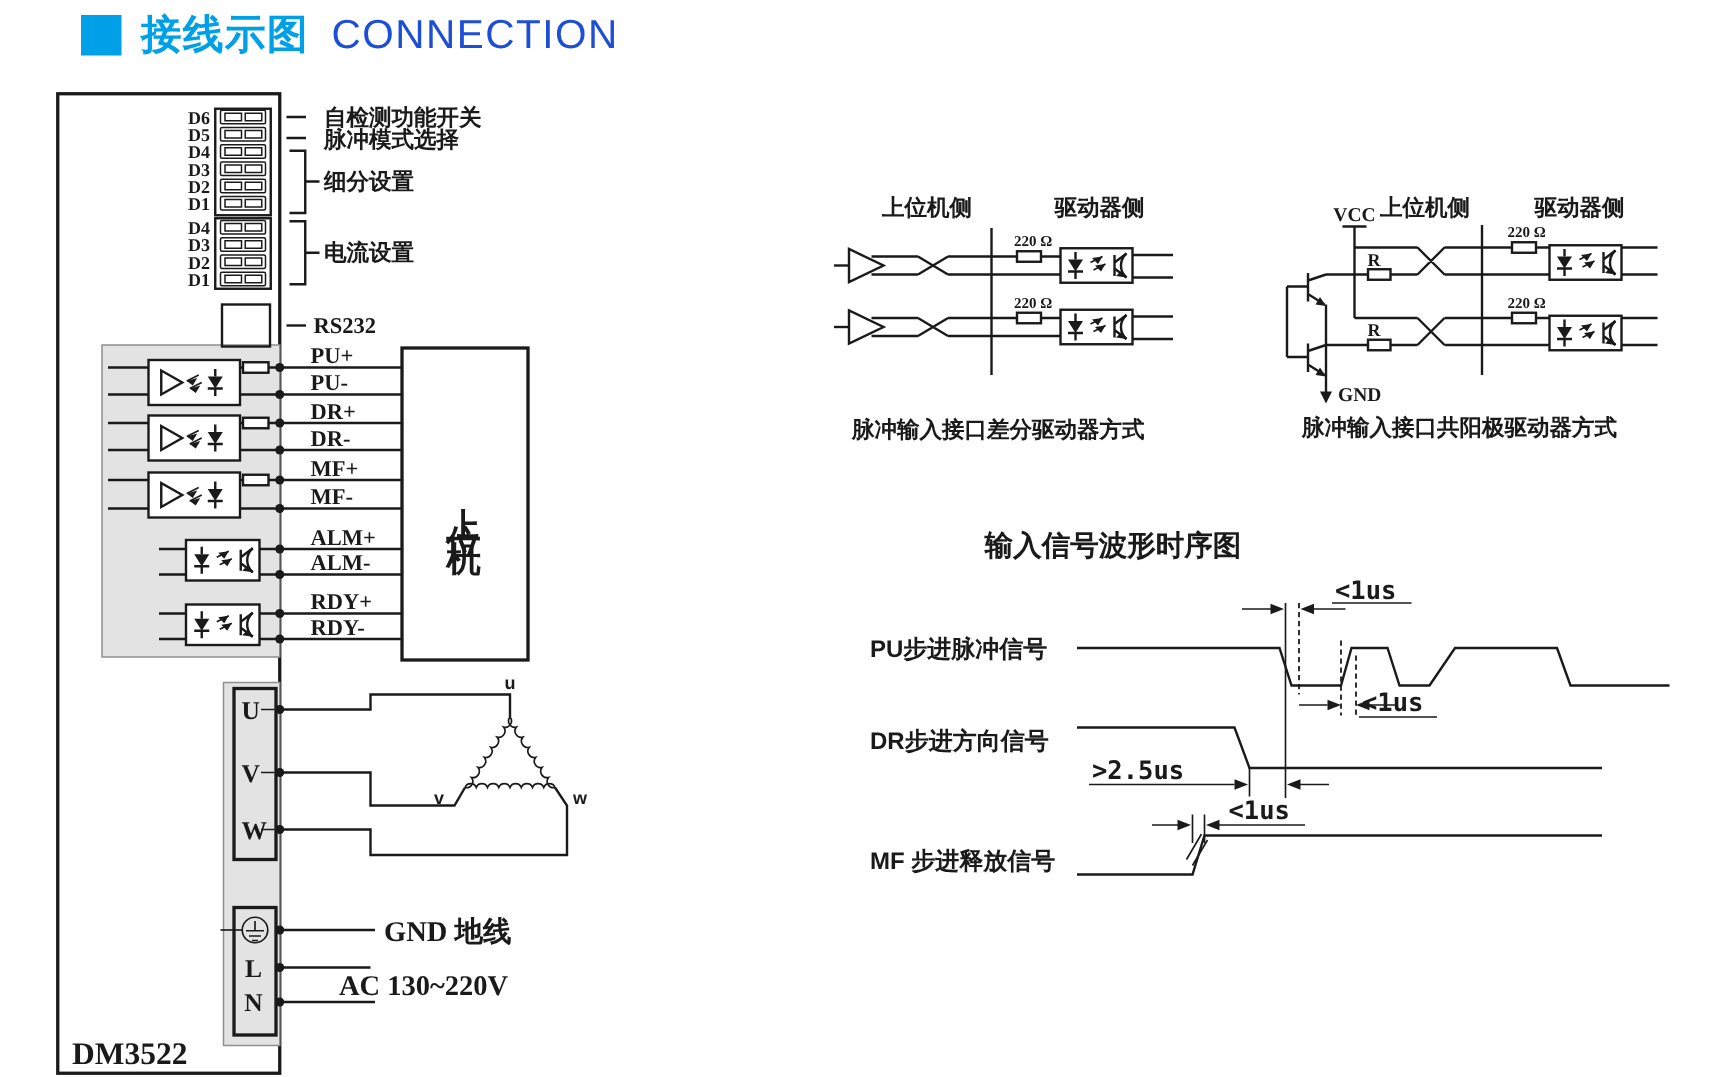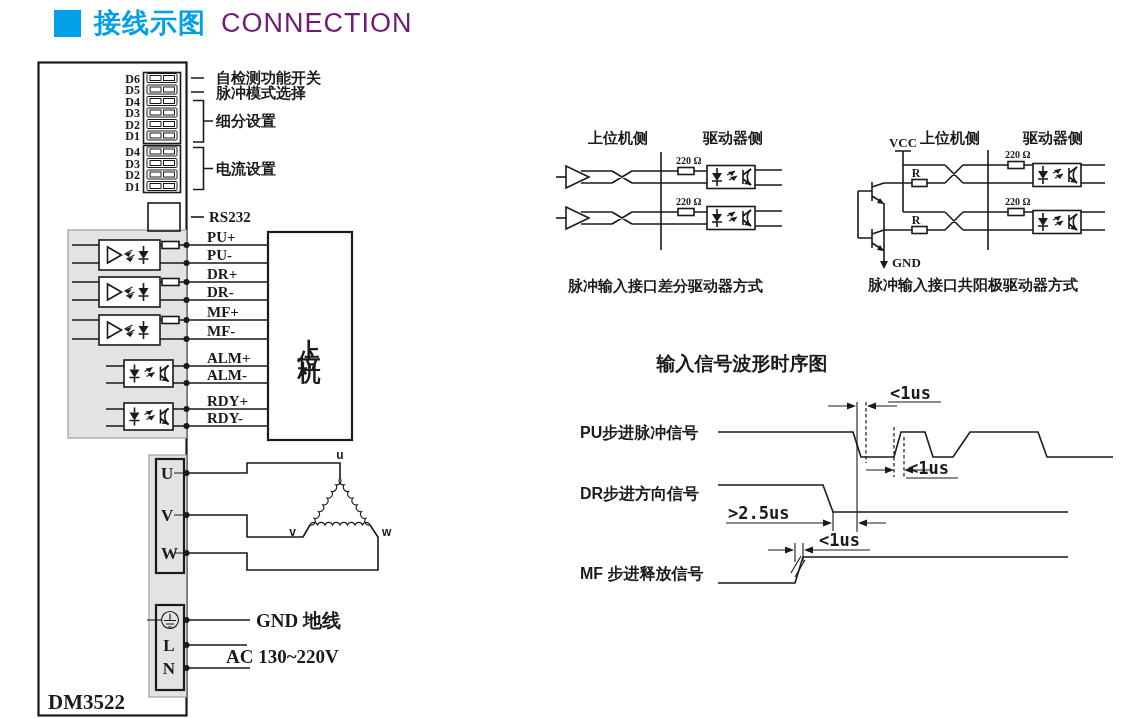--- a/index.html
+++ b/index.html
@@ -2,21 +2,21 @@
 <html><head>
 <meta charset="utf-8">
 <style>
   html,body{margin:0;padding:0;background:#fff;}
   #stage{position:relative;width:1140px;height:718px;background:#fff;overflow:hidden;
          font-family:"Liberation Sans","DejaVu Sans",sans-serif;}
   
   .hdr{position:absolute;left:6px;top:5px;display:flex;align-items:center;gap:13px;padding-left:48px;}
   .hdr .sq{width:27px;height:27px;background:#00a0e9;}
   .hdr .zh{font-size:27px;font-weight:bold;color:#00a0e9;letter-spacing:1px;}
-  .hdr .en{font-size:27px;font-weight:400;color:#701a75;letter-spacing:1px;margin-left:2px;}
+  .hdr .en{font-size:27px;font-weight:400;color:#1d4ed8;letter-spacing:1px;margin-left:2px;}
   
   .hostlbl{position:absolute;left:269px;top:233px;width:82px;height:206px;
            display:flex;align-items:center;justify-content:center;
            writing-mode:vertical-rl;text-orientation:upright;
            font-size:23px;font-weight:bold;color:#1a1a1a;letter-spacing:11px;}
   svg{position:absolute;left:0;top:0;}
   .ln{stroke:#1a1a1a;stroke-width:1.6;fill:none;stroke-linecap:butt;}
   .sw1{stroke-width:1.1;}
   .thk{stroke-width:2.2;}
   .dash{stroke-dasharray:3.5,2.5;stroke-width:1.2;}

